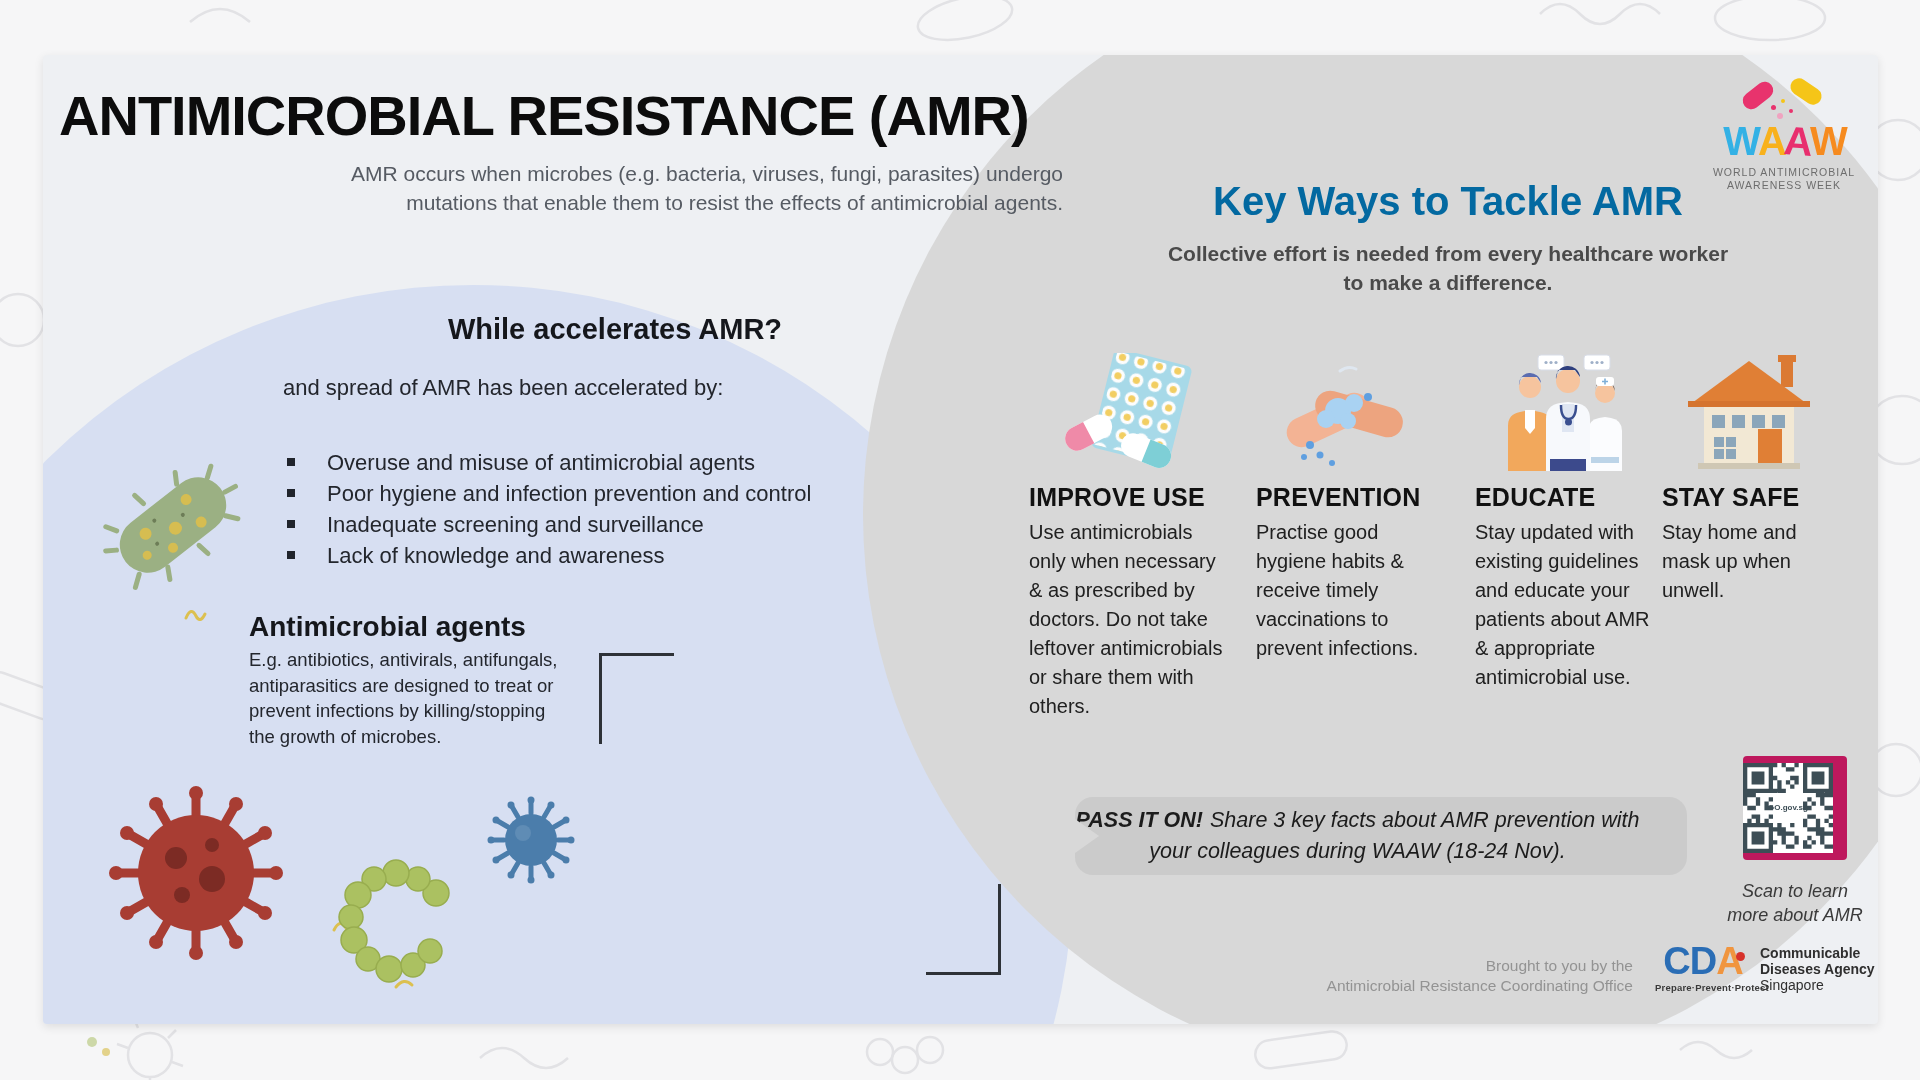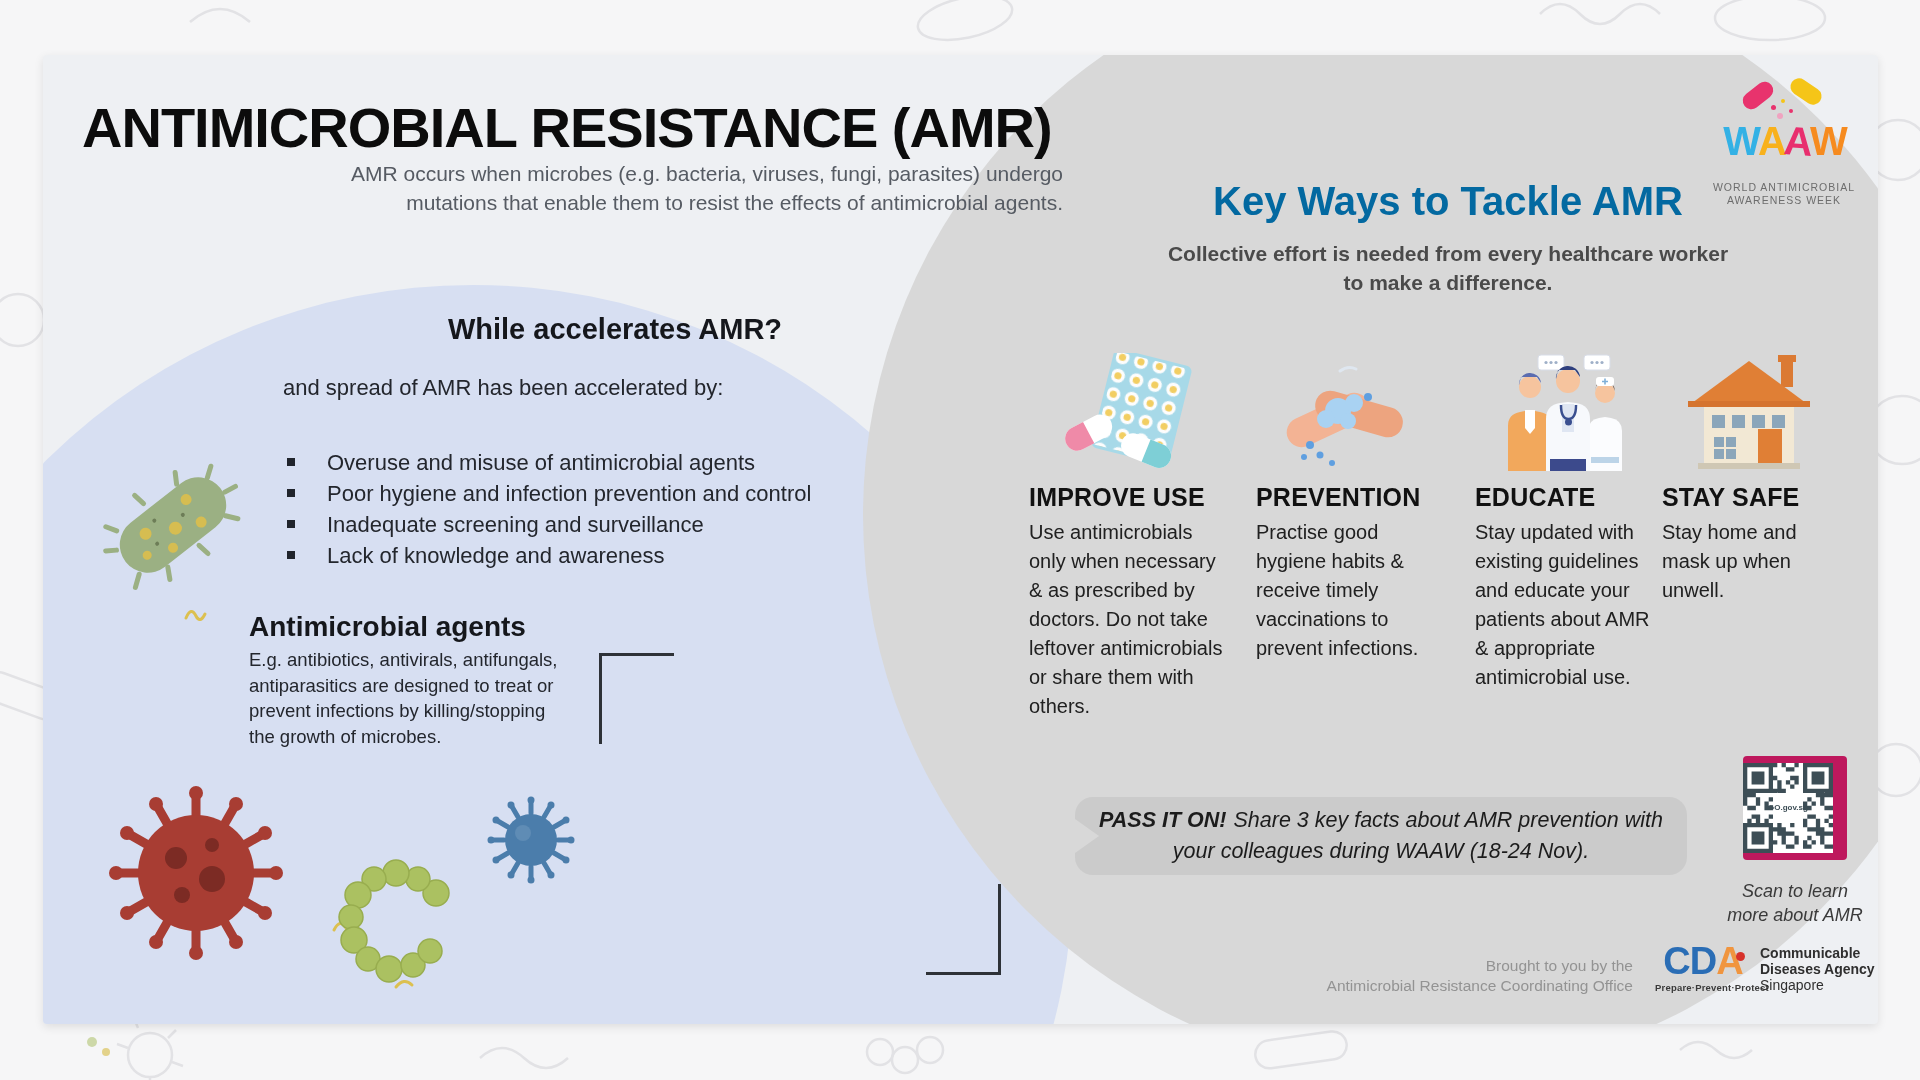--- a/index.html
+++ b/index.html
@@ -8,34 +8,34 @@
   .doodles{position:absolute;left:0;top:0;z-index:0;}
   .card{position:absolute;left:43px;top:55px;width:1835px;height:969px;
         background:#eef0f3;border-radius:4px;overflow:hidden;z-index:1;
         box-shadow:0 3px 10px rgba(0,0,0,.10);}
   .blue-blob{position:absolute;left:-170px;top:230px;width:1200px;height:1180px;
         border-radius:50%;background:#d7dff2;}
   .gray-circle{position:absolute;left:820px;top:-100px;width:1120px;height:1120px;
         border-radius:50%;background:#d8d8d8;}
   .abs{position:absolute;}
   
-  .title{left:16px;top:40px;font-size:56px;font-weight:900;letter-spacing:-1px;color:#0c0c0c;white-space:nowrap;margin-left:23px;}
+  .title{left:16px;top:28px;font-size:56px;font-weight:900;letter-spacing:-1px;color:#0c0c0c;white-space:nowrap;}
   .subtitle{left:20px;top:104px;width:1000px;text-align:right;
         font-size:21px;line-height:29px;color:#565b63;}
   
   .waaw{left:1662px;top:16px;width:158px;text-align:center;}
   .waaw-pill{position:relative;height:52px;}
   .waaw-pill .half{position:absolute;width:34px;height:17px;border-radius:9px;}
   .waaw-pill .pink{left:36px;top:16px;background:#e8336d;transform:rotate(-38deg);}
   .waaw-pill .yellow{left:84px;top:12px;background:#f5c518;transform:rotate(34deg);}
   .waaw-pill .dot{position:absolute;border-radius:50%;}
   .waaw-letters{font-size:40px;font-weight:900;letter-spacing:-3px;line-height:36px;}
   .waaw-letters span{display:inline-block;}
   .wl0{color:#33b1e5;} .wl1{color:#f8b11c;} .wl2{color:#e82f6e;transform:rotate(4deg);} .wl3{color:#f68b1f;}
-  .waaw-lines{margin-top:22px;font-size:10.5px;letter-spacing:1px;color:#6d6d6d;line-height:13px;}
+  .waaw-lines{margin-top:7px;font-size:10.5px;letter-spacing:1px;color:#6d6d6d;line-height:13px;}
   
   .accel-h{left:322px;top:258px;width:500px;text-align:center;font-size:29px;font-weight:800;color:#15171c;}
   .accel-intro{left:240px;top:317px;font-size:22px;line-height:31px;color:#23262d;}
   .accel-ul{left:242px;top:392px;list-style:none;margin:0;padding:0;}
   .accel-ul li{position:relative;padding-left:42px;font-size:22px;line-height:31px;color:#23262d;}
   .accel-ul li::before{content:"";position:absolute;left:2px;top:11px;width:8px;height:8px;background:#20242c;}
   
   .agents-h{left:206px;top:556px;font-size:28px;font-weight:800;color:#15171c;}
   .agents-b{left:206px;top:592px;width:320px;font-size:18.5px;line-height:25.5px;color:#23262d;}
   
@@ -49,21 +49,21 @@
   
   .kw-h{left:1105px;top:124px;width:600px;text-align:center;font-size:40px;font-weight:800;color:#0369a1;}
   .kw-sub{left:1105px;top:184px;width:600px;text-align:center;font-size:21px;line-height:29px;color:#4a4a4a;font-weight:bold;}
   .kwcol{top:278px;}
   .kwcol .icon{height:140px;display:flex;align-items:flex-end;justify-content:center;}
   .kwcol .ctitle{margin:10px 0 6px;font-size:25px;font-weight:800;letter-spacing:.2px;color:#111;}
   .kwcol .cbody{font-size:20px;line-height:29px;color:#202020;}
   .c1{left:986px;width:196px;} .c2{left:1213px;width:178px;} .c3{left:1432px;width:184px;} .c4{left:1619px;width:174px;}
   
   .banner{left:1032px;top:742px;width:612px;height:78px;background:#cbcbcb;border-radius:18px;
-        display:flex;align-items:center;justify-content:center;}
+        display:flex;align-items:center;}
   .banner::before{content:"";position:absolute;left:0;top:50%;transform:translateY(-50%);
         border-left:24px solid #d8d8d8;border-top:17px solid transparent;border-bottom:17px solid transparent;}
   .banner-text{width:565px;text-align:center;font-style:italic;font-size:21.5px;line-height:31px;color:#1c1c1c;}
   .banner-lead{font-weight:800;margin-right:7px;}
   
   .qrbox{left:1700px;top:701px;width:104px;height:104px;background:#be185d;border-radius:4px;
         display:flex;align-items:center;justify-content:flex-start;}
   .qr-caption{left:1652px;top:824px;width:200px;text-align:center;font-style:italic;
         font-size:18px;line-height:24px;color:#3a3a3a;}
   

